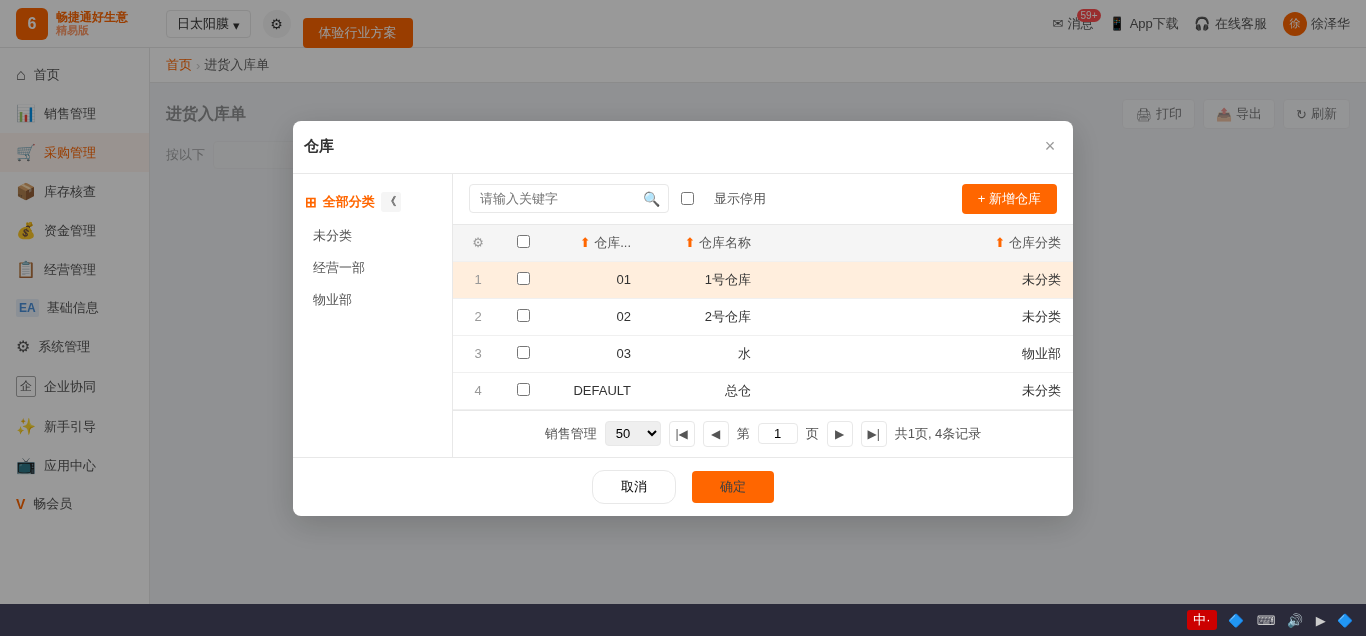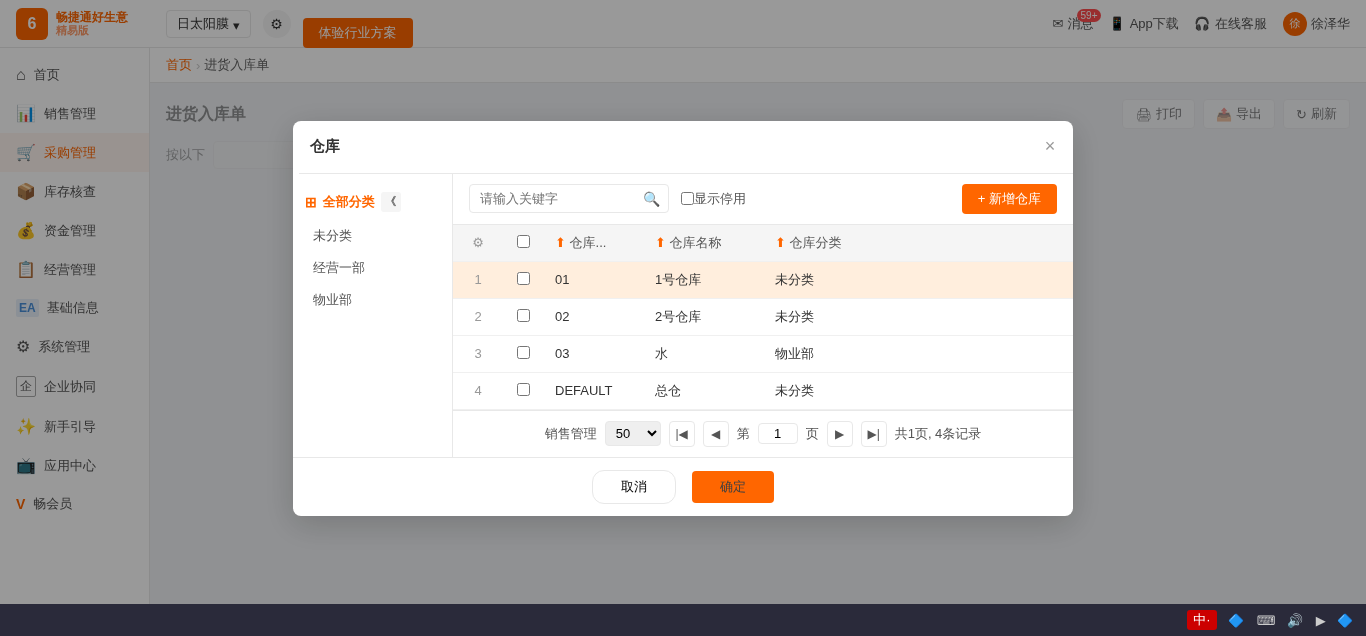--- a/index.html
+++ b/index.html
@@ -129,21 +129,21 @@
       background: #fff;
       border-radius: 8px;
       width: 780px;
       max-height: 560px;
       display: flex; flex-direction: column;
       box-shadow: 0 8px 32px rgba(0,0,0,0.18);
     }
     .modal-header {
       padding: 14px 11px;
       border-bottom: 1px solid #e8e8e8;
-      display: flex; align-items: center; justify-content: space-between; margin-left: 6px;
+      display: flex; align-items: center; justify-content: space-between;
     }
     .modal-title { font-size: 15px; font-weight: bold; color: #333; }
     .modal-close {
       cursor: pointer; font-size: 18px; color: #999;
       width: 24px; height: 24px; display: flex; align-items: center; justify-content: center;
       border-radius: 4px;
     }
     .modal-body {
       flex: 1; display: flex; overflow: hidden;
     }
@@ -185,34 +185,34 @@
     }
     .search-input {
       border: 1px solid #e8e8e8; border-radius: 4px;
       padding: 6px 32px 6px 10px; font-size: 13px;
       width: 200px; outline: none;
     }
     .search-icon-btn {
       position: absolute; right: 8px; cursor: pointer; color: #999;
       font-size: 14px;
     }
-    .show-disabled { display: flex; align-items: center; gap: 0; font-size: 13px; color: #555; }
+    .show-disabled { display: flex; align-items: center; gap: 20px; font-size: 13px; color: #555; }
     .btn-add-warehouse {
       margin-left: auto;
       background: #ff6600; color: #fff;
       border: none; border-radius: 4px;
       padding: 6px 16px; cursor: pointer; font-size: 13px;
       white-space: nowrap;
     }
 
     
     .table-wrap { flex: 1; overflow-y: auto; }
     table { width: 100%; border-collapse: collapse; font-size: 13px; }
     thead tr { background: #f5f5f5; }
-    th, td { padding: 9px 12px; text-align: left; border-bottom: 1px solid #f0f0f0; }
+    th, td { padding: 9px 12px; text-align: right; border-bottom: 1px solid #f0f0f0; }
     th { font-weight: normal; color: #555; }
     tr.highlighted { background: #ffeedd; }
     tr.highlighted td { }
     .col-index { width: 50px; text-align: center; color: #999; }
     .col-check { width: 40px; text-align: center; }
     .col-code { width: 100px; }
     .col-name { width: 120px; }
     .col-category { flex: 1; }
 
     

